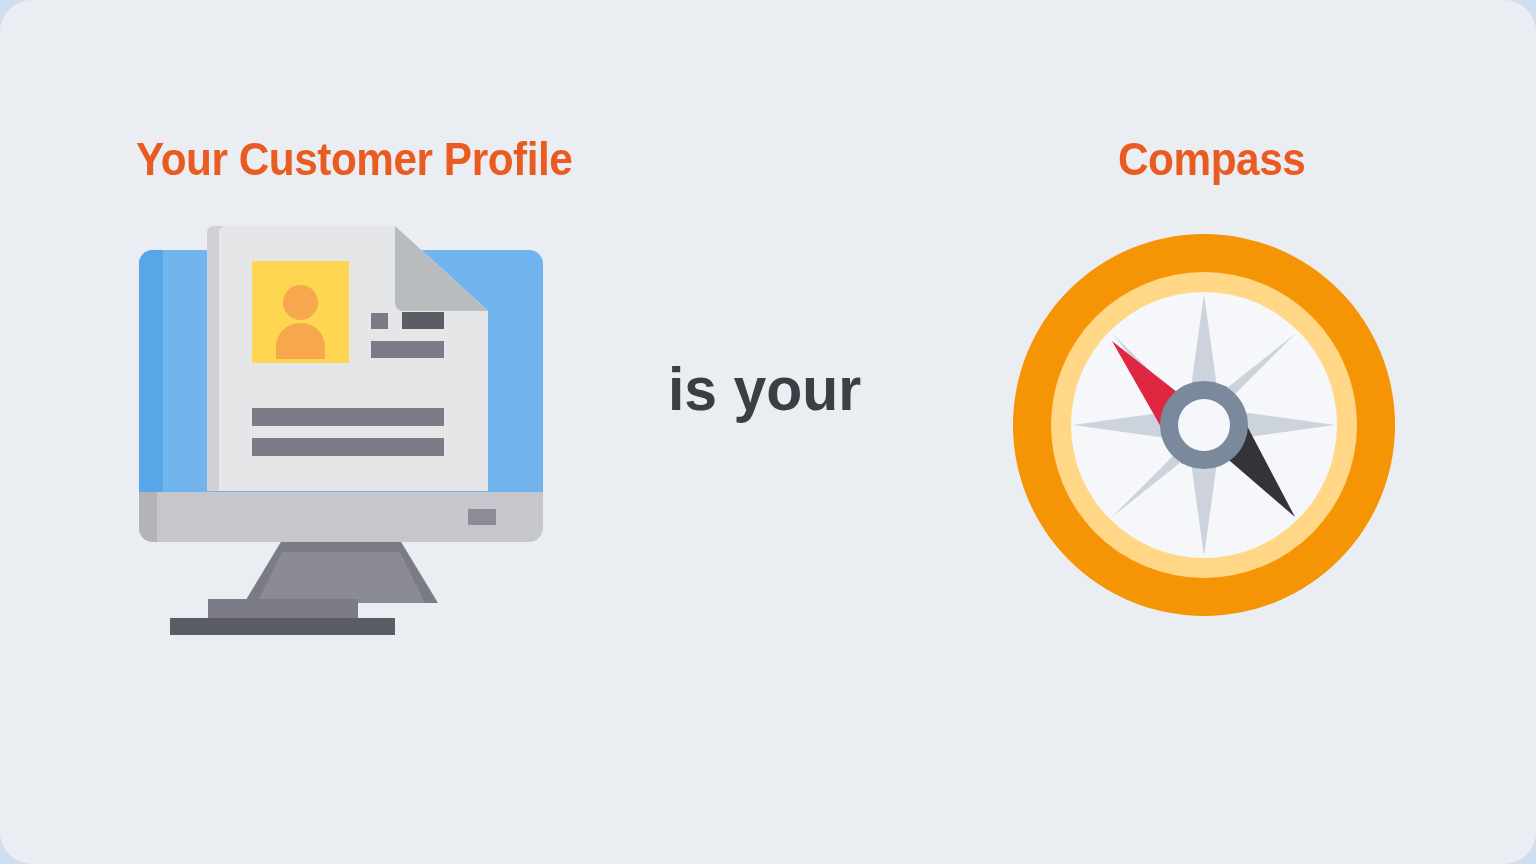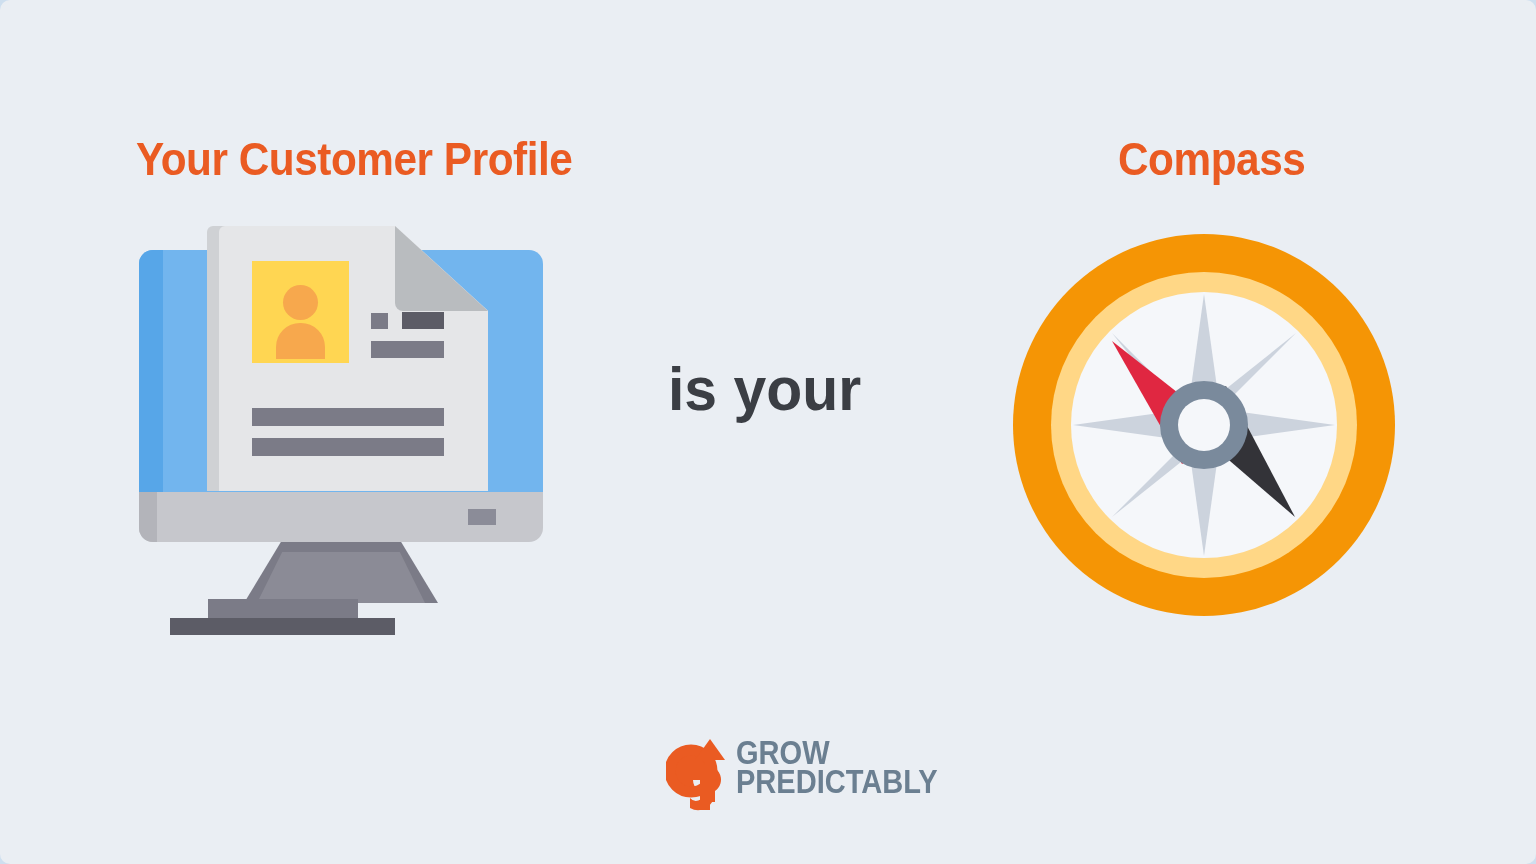--- a/index.html
+++ b/index.html
@@ -12,21 +12,21 @@
     width: 1536px;
     height: 864px;
     overflow: hidden;
     font-family: "Liberation Sans", sans-serif;
   }
   .canvas {
     position: relative;
     width: 1536px;
     height: 864px;
     background: #eaeef3;
-    border-radius: 10px;
+    border-radius: 32px;
     overflow: hidden;
   }
 
   
   .heading {
     position: absolute;
     font-family: "Liberation Sans Narrow", "Liberation Sans", sans-serif;
     font-weight: bold;
     color: #ea5b22;
     font-size: 46px;
@@ -277,31 +277,14 @@
       </g>
 
       <polygon points="99,107 216,199 169,230" fill="#e02741"></polygon>
       <polygon points="282,283 166,183 213,152" fill="#333338"></polygon>
 
       <circle cx="191" cy="191" r="44" fill="#7a8a9c"></circle>
       <circle cx="191" cy="191" r="26" fill="#f5f7fa"></circle>
     </svg>
   </div>
 
-  <div class="logo">
-    <div class="logo-mark">
-      <svg width="66" height="76" viewBox="0 0 66 76" xmlns="http://www.w3.org/2000/svg">
-
-        <path d="M44 22 A24 24 0 1 0 48 36 L48 58 A16 16 0 0 1 24 72 L24 62 A8 8 0 0 0 38 58 L38 30 A14 14 0 1 1 27 44 L38 44 L38 34 A24 24 0 0 1 44 22 Z" fill="#ea5b22"></path>
-        <circle cx="25" cy="35" r="21" fill="none" stroke="#ea5b22" stroke-width="11"></circle>
-        <path d="M34 30 L34 74 L44 74 L44 30 Z" fill="#ea5b22"></path>
-
-        <path d="M39 66 L39 18 L49 18 L49 66 Z" fill="#ea5b22"></path>
-        <polygon points="44,3 59,24 29,24" fill="#ea5b22"></polygon>
-      </svg>
-    </div>
-    <div class="logo-text">
-      <span class="logo-line-1">GROW</span>
-      <span class="logo-line-2">PREDICTABLY</span>
-    </div>
-  </div>
 
 </div>
 
 </body></html>

